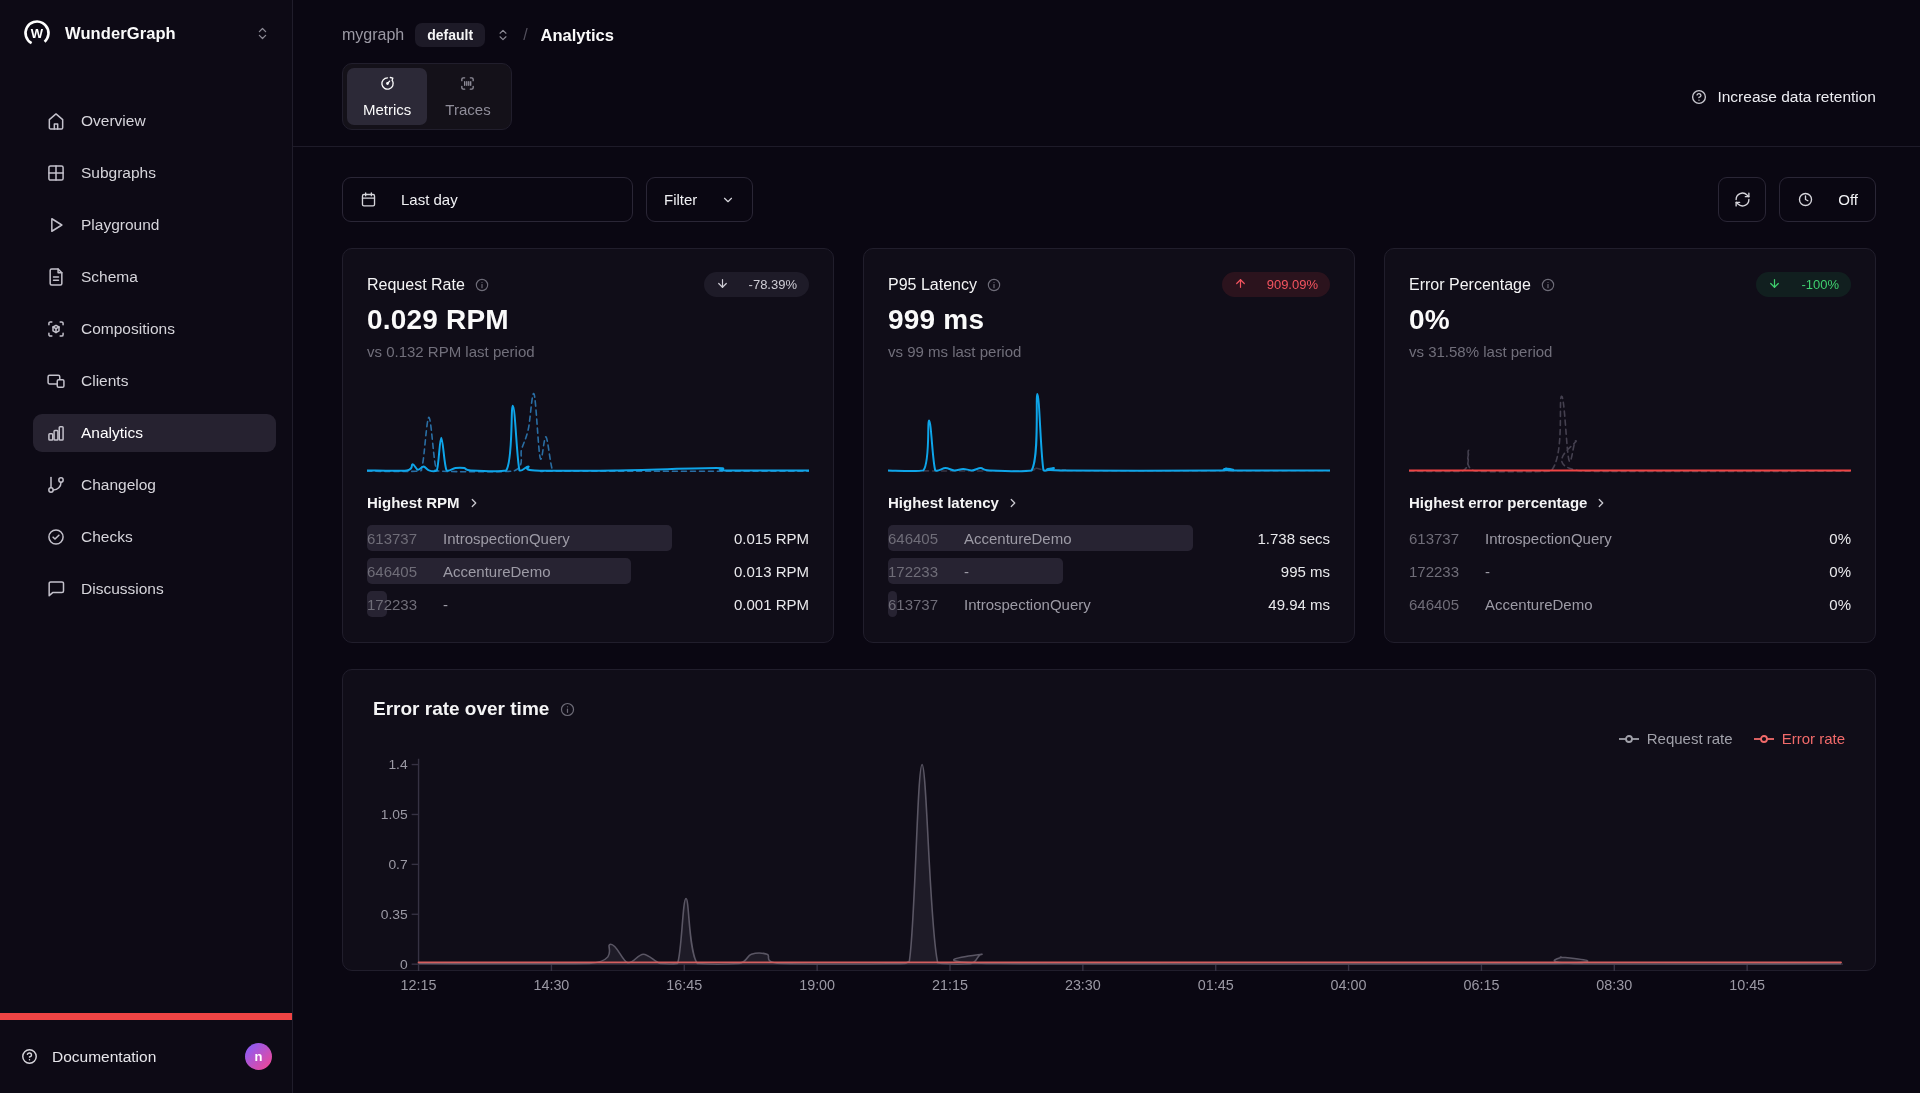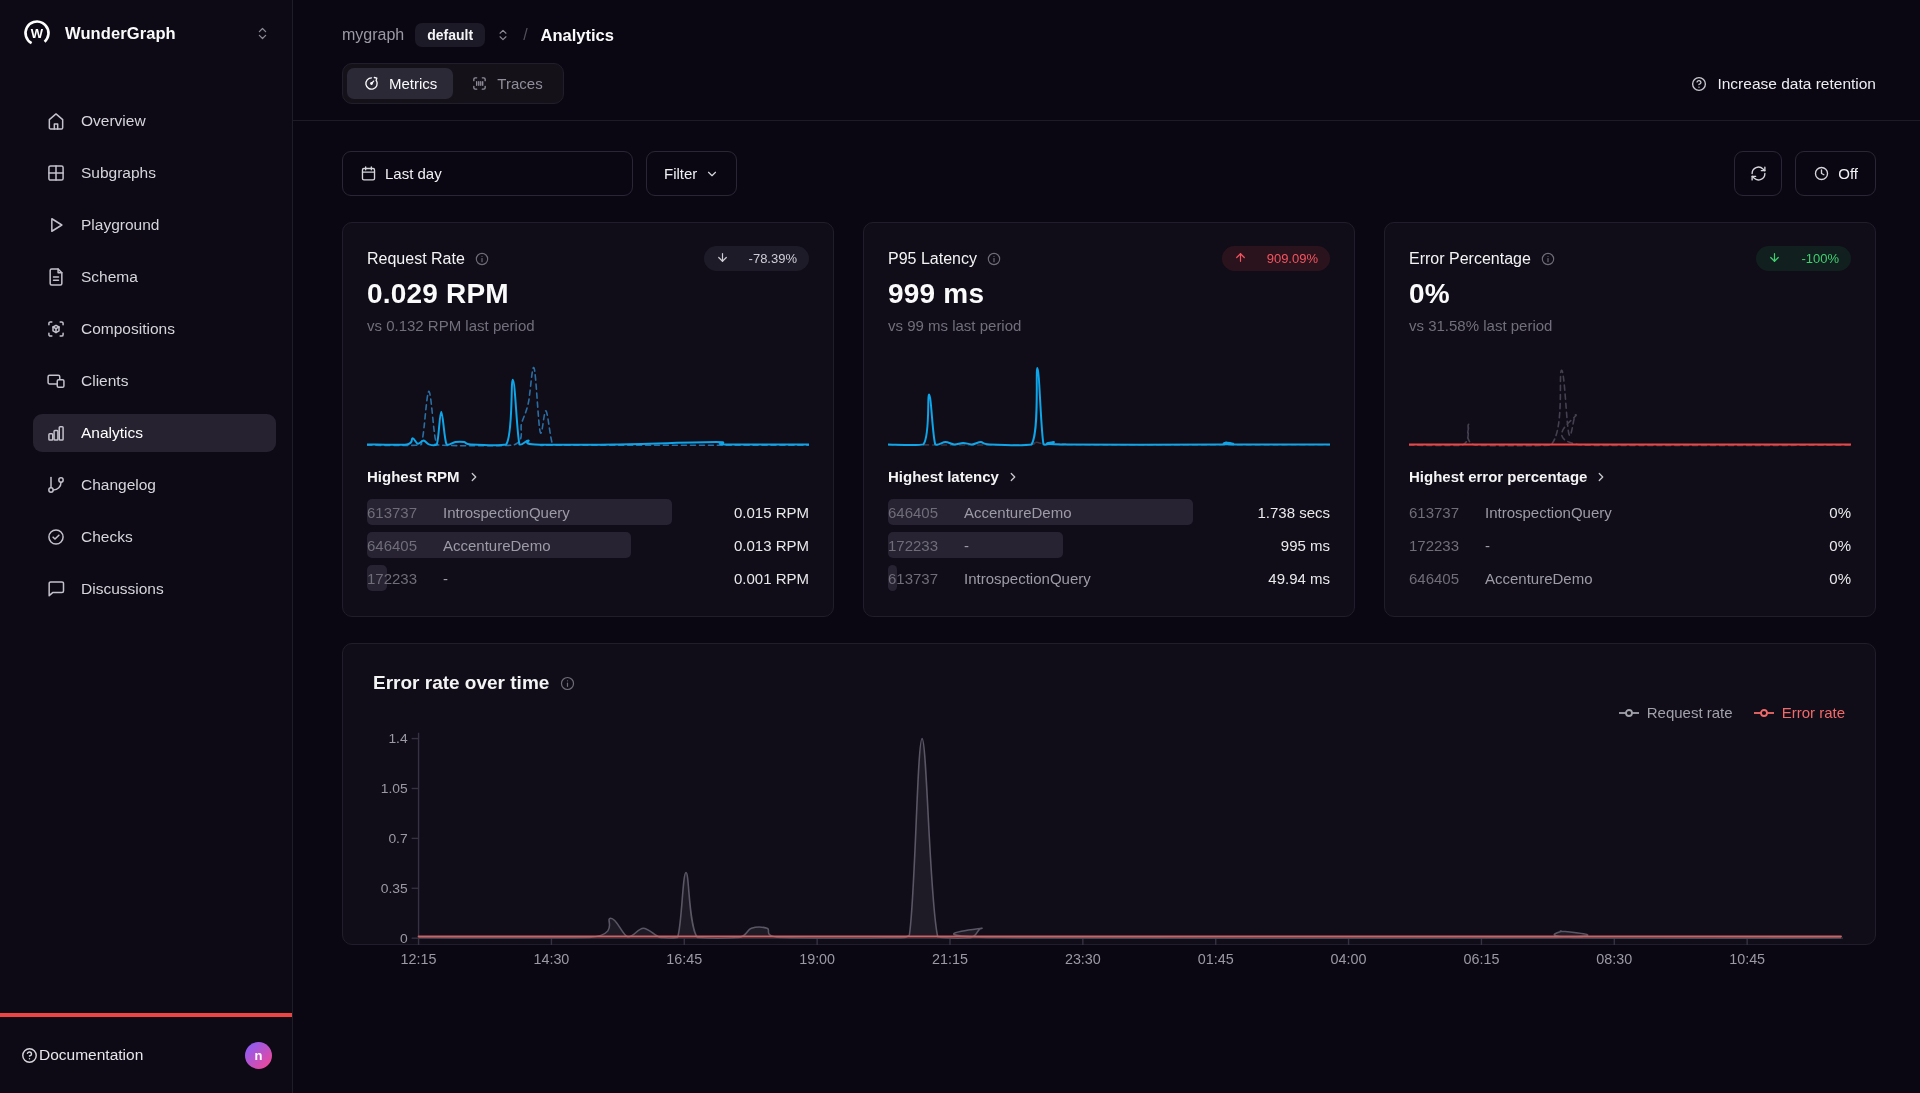--- a/index.html
+++ b/index.html
@@ -11,22 +11,22 @@
   .sidebar { position:fixed; left:0; top:0; width:293px; height:100%;
     background:#0d0a15; border-right:1px solid #201d2b; display:flex; flex-direction:column; }
   .brand-row { display:flex; align-items:center; gap:13px; height:66px; padding:0 22px; }
   .brand-name { font-size:16.5px; font-weight:700; color:#fafafa; letter-spacing:.1px; }
   .brand-caret { margin-left:auto; color:#8b8994; display:flex; }
   .nav { display:flex; flex-direction:column; gap:14px; padding:36px 16px 0;margin-left:17px; }
   .nav-item { display:flex; align-items:center; gap:15px; padding:9px 13px; border-radius:9px;
     color:#d6d5db; font-size:15.5px; cursor:pointer; }
   .nav-item .ic { color:#c3c1cb; }
   .nav-item.active { background:#262230; color:#ffffff; }
-  .side-footer { margin-top:auto; border-top:4px solid #ef4444; padding:0 20px; height:80px;
-    display:flex; align-items:center; gap:0; }
+  .side-footer { margin-top:auto; border-top:7px solid #ef4444; padding:0 20px; height:80px;
+    display:flex; align-items:center; gap:13px; }
   .side-footer .label { font-size:15.5px; color:#e7e6eb; }
   .avatar { margin-left:auto; width:27px; height:27px; border-radius:50%;
     background:linear-gradient(135deg,#8b5cf6 10%,#ec4899 90%);
     display:flex; align-items:center; justify-content:center;
     color:#fff; font-size:13px; font-weight:600; cursor:pointer; }
   .ic { width:20px; height:20px; flex:none; }
   .ic svg { display:block; width:100%; height:100%; }
 
   
   .main { margin-left:293px; padding:0 44px 0 49px; }
@@ -36,28 +36,28 @@
     font-weight:700; color:#f4f4f5; cursor:pointer; }
   .crumb-caret { color:#8b8994; display:flex; cursor:pointer; }
   .crumb-sep { color:#524f5c; font-size:16px; margin:0 2px; }
   .crumb-page { color:#fafafa; font-size:16.5px; font-weight:600; }
 
   .tabs-row { display:flex; align-items:center; margin-top:17px; }
   .tabgroup { display:flex; gap:2px; background:#141119; border:1px solid #211e2c;
     border-radius:10px; padding:4px; }
   .tab { display:flex; align-items:center; gap:9px; padding:7px 16px; border-radius:7px;
     color:#8f8d99; font-size:15px; cursor:pointer; background:transparent; border:none;
-    font-family:inherit; }
+    font-family:inherit;flex-direction:column; }
   .tab.active { background:#2c2937; color:#fafafa; }
   .retention { margin-left:auto; display:flex; align-items:center; gap:9px; color:#ececf1;
     font-size:15.5px; cursor:pointer; }
   .hdr-divider { border-bottom:1px solid #1e1b29; margin:16px -44px 0 -49px; }
 
   .toolbar { display:flex; align-items:center; gap:13px; margin-top:30px; }
-  .btn { display:flex; align-items:center; gap:8px; height:45px; padding:0 17px;
+  .btn { display:flex; align-items:center; gap:24px; height:45px; padding:0 17px;
     border:1px solid #2a2636; border-radius:9px; background:transparent; color:#f1f1f4;
     font-size:15px; cursor:pointer; font-family:inherit; }
   .btn .ic { width:17px; height:17px; color:#d6d5db; }
   .btn-daterange { width:291px; }
   .btn-sq { width:48px; justify-content:center; padding:0; }
   .spacer { flex:1; }
 
   
   .cards { display:grid; grid-template-columns:repeat(3,1fr); gap:29px; margin-top:26px; }
   .card { background:#100d18; border:1px solid #211e2c; border-radius:10px; overflow:hidden; }

